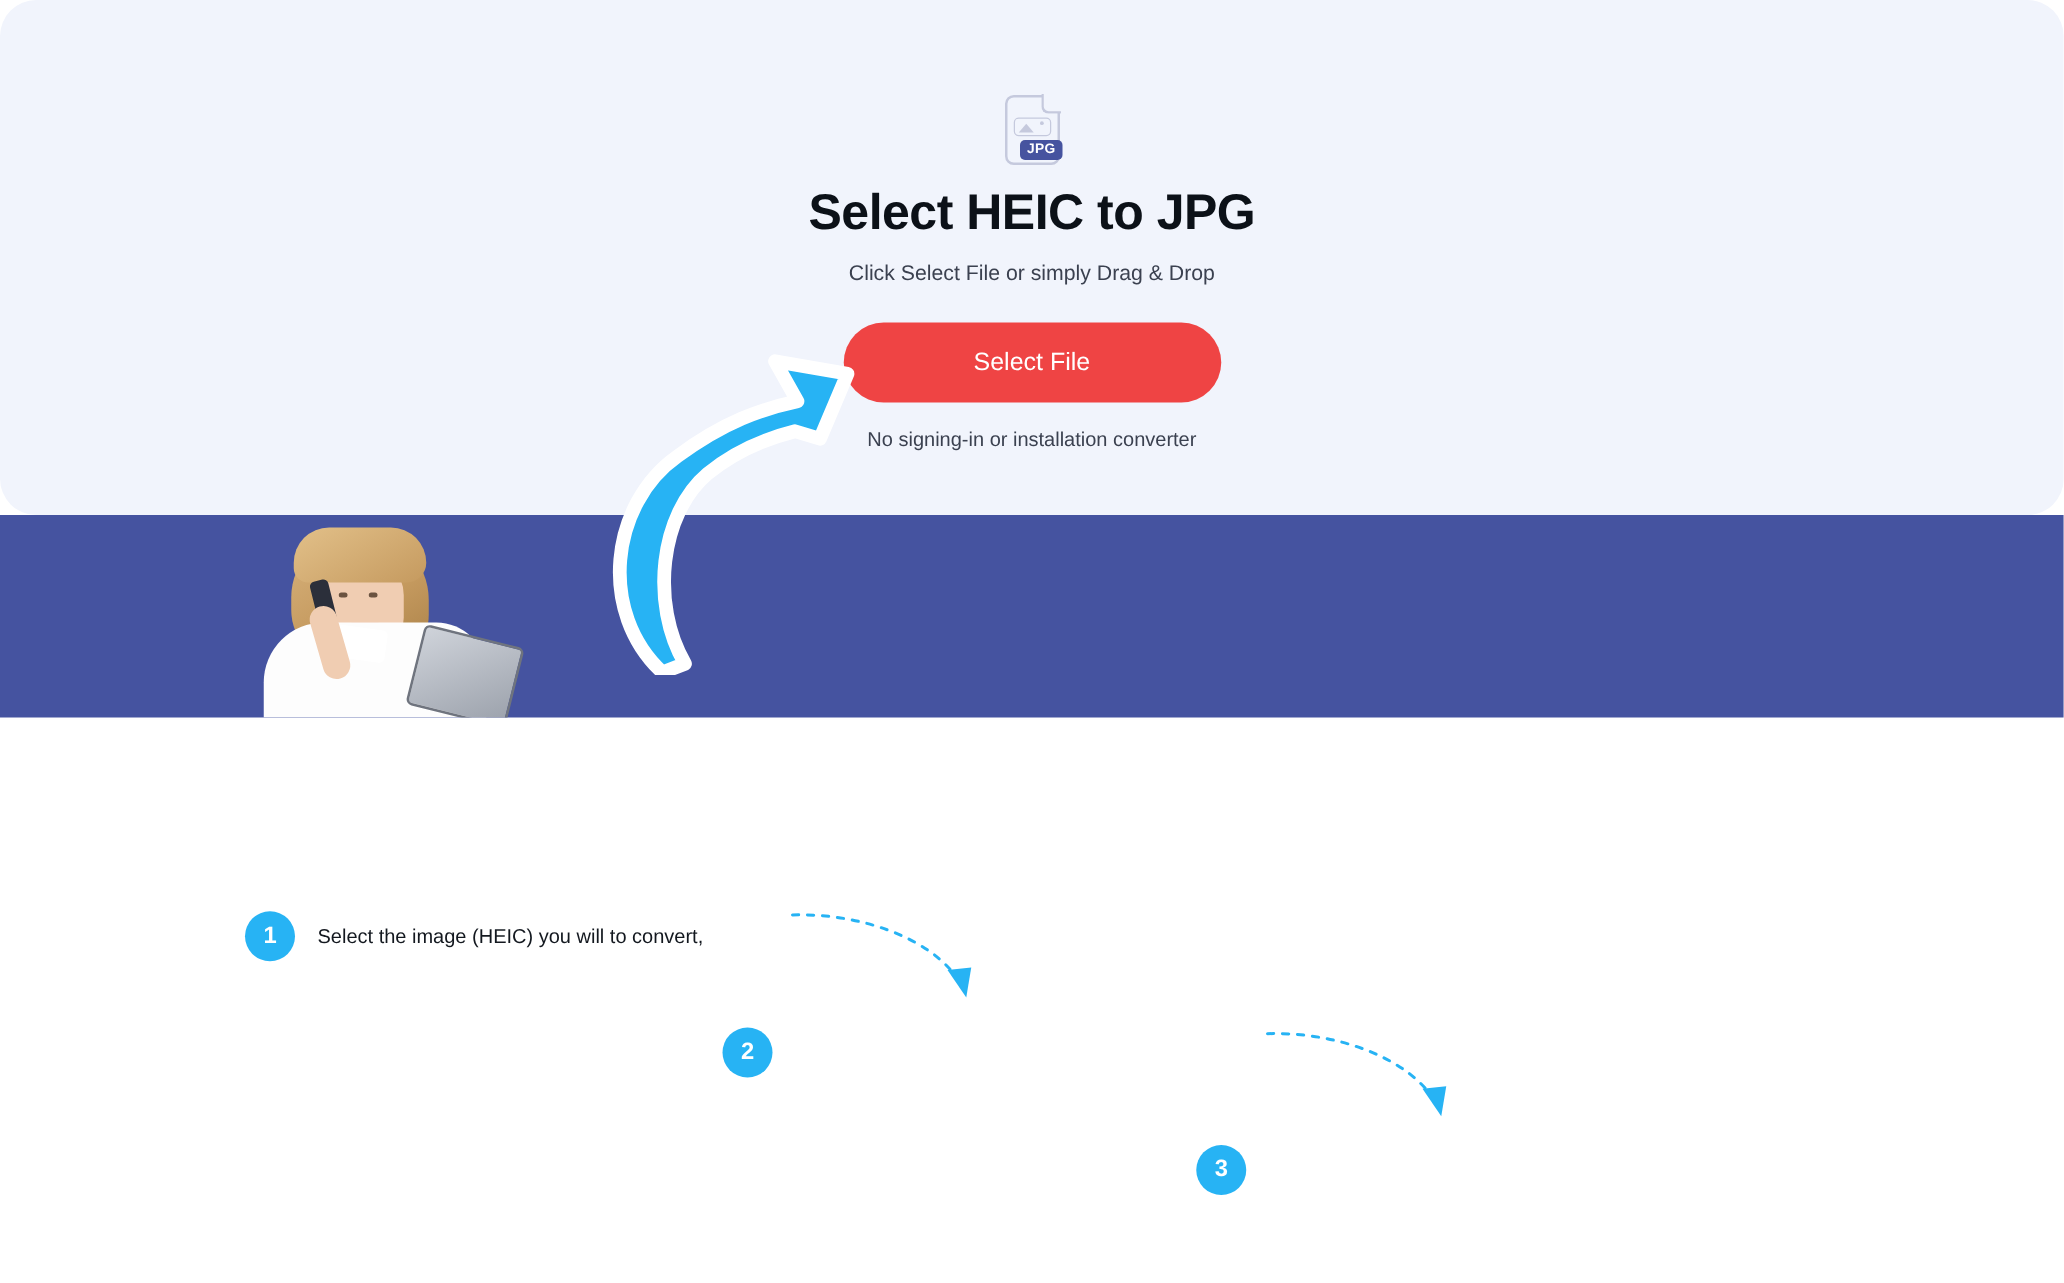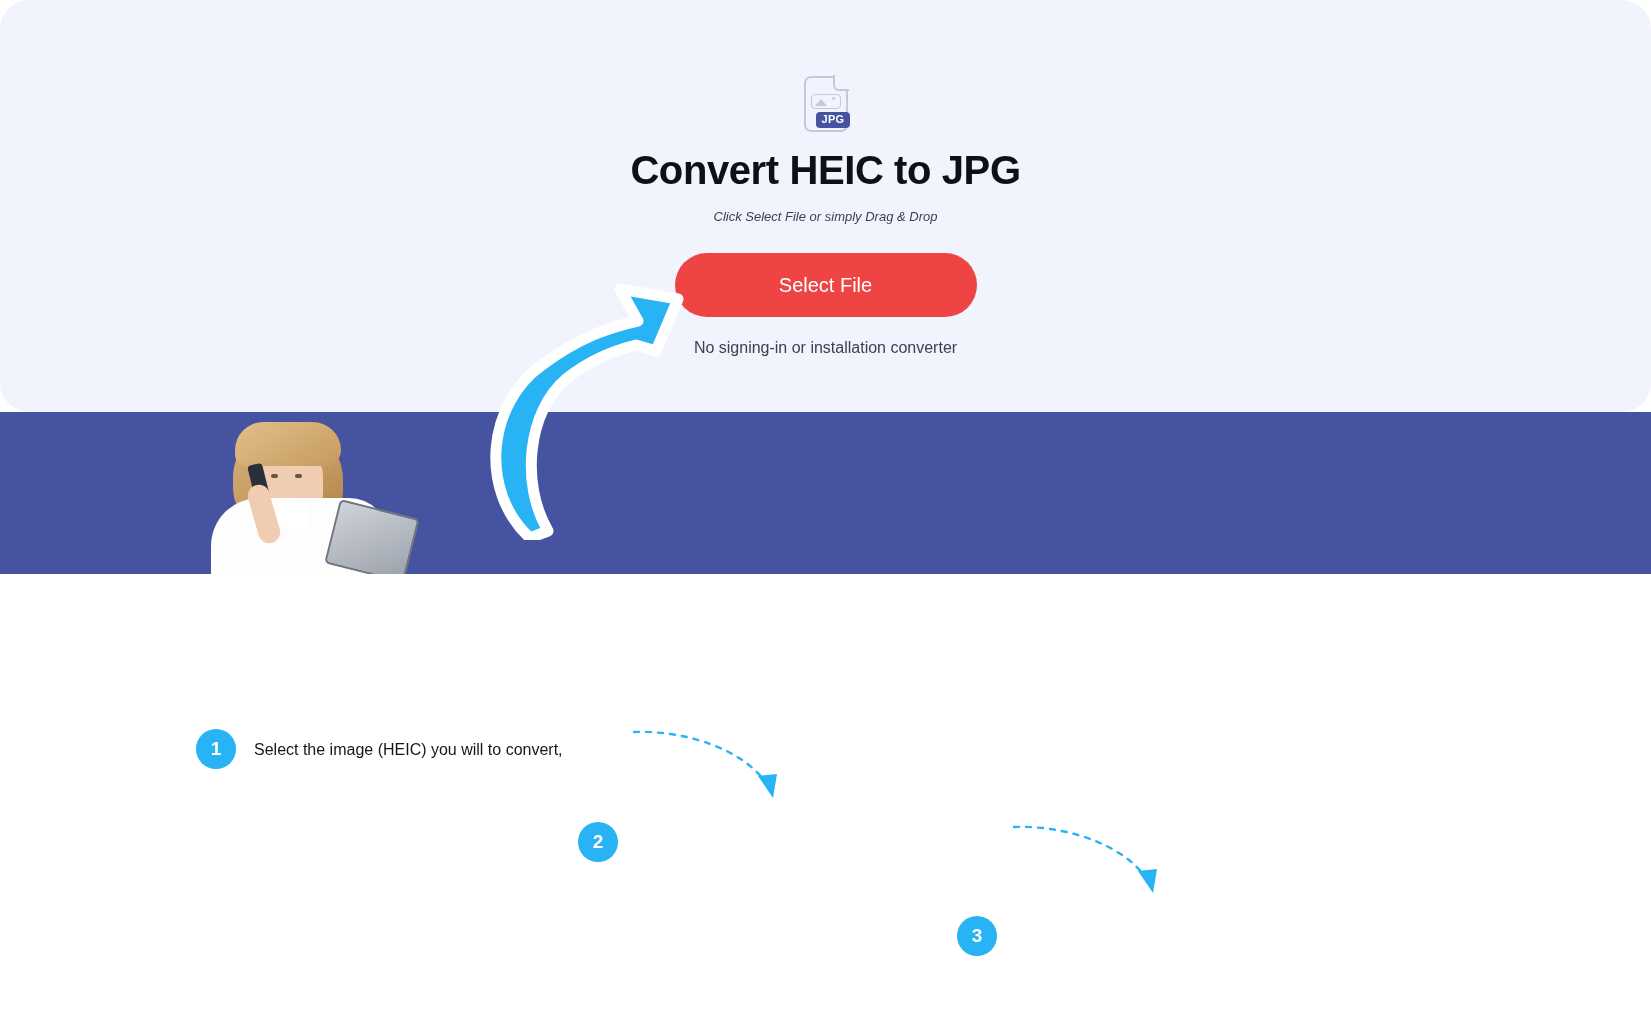--- a/index.html
+++ b/index.html
@@ -47,21 +47,21 @@
     position: absolute; left: 12px; bottom: 4px;
     background: #46539f; color: #fff;
     font-size: 11px; font-weight: bold; letter-spacing: .3px;
     padding: 2px 6px 3px; border-radius: 4px; line-height: 1;
   }
   .hero h1 {
     margin-top: 16px; font-size: 40px; font-weight: bold;
     color: #0c1118; letter-spacing: -0.4px;
   }
   .hero .sub {
-    margin-top: 16px; font-size: 13px; color: #3b4150; font-style: italic;
+    margin-top: 16px; font-size: 17px; color: #3b4150;
   }
   .select-btn {
     margin-top: 29px; width: 302px; height: 64px;
     background: #ef4444; color: #fff;
     border: none; border-radius: 36px;
     font-family: "Liberation Sans", sans-serif;
     font-size: 20px; cursor: pointer;
     display: flex; align-items: center; justify-content: center;
   }
   .hero .note { margin-top: 22px; font-size: 16px; color: #3b4150; }
@@ -144,21 +144,21 @@
 
   <section class="hero">
 
     <div class="file-icon">
       <div class="sheet"></div>
       <div class="fold"></div>
       <div class="pic"></div>
       <div class="badge">JPG</div>
     </div>
 
-    <h1>Convert HEIC to JPG</h1>
+    <h1>Select HEIC to JPG</h1>
     <div class="sub">Click Select File or simply Drag &amp; Drop</div>
 
     <button class="select-btn">Select File</button>
 
     <div class="note">No signing-in or installation converter</div>
   </section>
 
   <section class="banner">
 
     <div class="lady">

